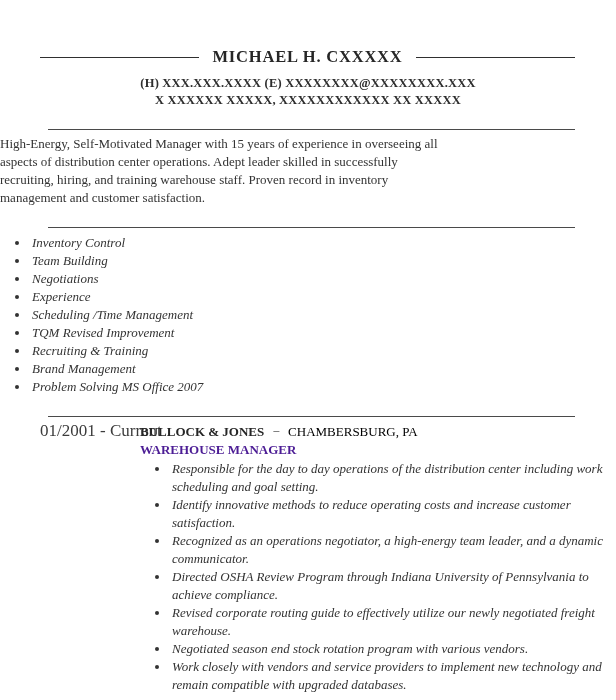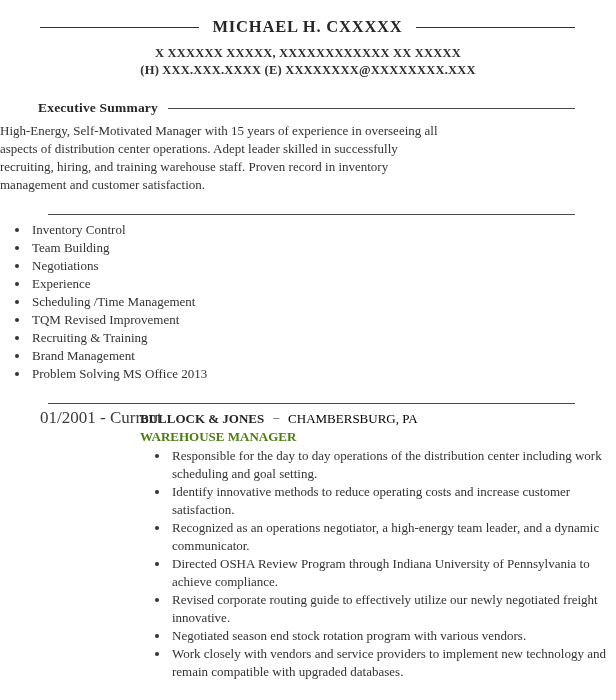--- a/index.html
+++ b/index.html
@@ -7,21 +7,21 @@
     position: relative;
     width: 616px;
     height: 700px;
     background: #ffffff;
     overflow: hidden;
     font-family: "Liberation Serif", "DejaVu Serif", serif;
     color: #333333;
     font-size: 13px;
     line-height: 18px;
     box-sizing: border-box;
-    padding-top: 18px;
+    padding-top: 48px;
   }
   
   .name-row {
     display: flex;
     align-items: center;
     padding: 0 41px 0 40px;
     gap: 13px;
   }
   .hline {
     flex: 1;
@@ -67,20 +67,21 @@
   .sec-body {
     margin-top: 5px;
   }
   .summary-text { width: 448px; }
   
   ul.blist {
     margin: 6px 0 0 0;
     padding-left: 30px;
     list-style: disc outside;
     width: 440px;
+    font-style: italic;
   }
   ul.blist li { padding-left: 2px; }
   
   .job-line1 {
     display: flex;
     align-items: baseline;
     margin-top: 5px;
   }
   .job-dates {
     flex: none;
@@ -90,42 +91,41 @@
     color: #3c3c3c;
     white-space: nowrap;
   }
   .company-line { white-space: nowrap; }
   .company-name { font-weight: bold; color: #262626; }
   .company-sep { padding: 0 5px; color: #3c3c3c; }
   .company-location { color: #000000; }
   .job-title {
     margin-left: 140px;
     font-weight: bold;
-    color: #4d7c0f;
+    color: #4c1d95;
   }
   .job ul.blist { margin-left: 140px; margin-top: 1px; }
 </style>
 </head>
 <body>
 
 <div class="page">
 
   <div class="name-row">
     <span class="hline"></span>
     <h1 class="name">MICHAEL H. CXXXXX</h1>
     <span class="hline"></span>
   </div>
   <div class="contact">
+    <div>(H) XXX.XXX.XXXX (E) XXXXXXXX@XXXXXXXX.XXX</div>
     <div>X XXXXXX XXXXX, XXXXXXXXXXXX XX XXXXX</div>
-    <div>(H) XXX.XXX.XXXX (E) XXXXXXXX@XXXXXXXX.XXX</div>
   </div>
 
   <div class="sec">
     <div class="sec-head">
-      <span class="sec-title">Executive Summary</span>
       <span class="sec-rule"></span>
     </div>
     <div class="sec-body">
       <div class="summary-text">High-Energy, Self-Motivated Manager with 15 years of experience in overseeing all aspects of distribution center operations. Adept leader skilled in successfully recruiting, hiring, and training warehouse staff. Proven record in inventory management and customer satisfaction.</div>
     </div>
   </div>
 
   <div class="sec">
     <div class="sec-head">
       <span class="sec-rule"></span>
@@ -133,21 +133,21 @@
     <div class="sec-body">
       <ul class="blist">
         <li>Inventory Control</li>
         <li>Team Building</li>
         <li>Negotiations</li>
         <li>Experience</li>
         <li>Scheduling /Time Management</li>
         <li>TQM Revised Improvement</li>
         <li>Recruiting &amp; Training</li>
         <li>Brand Management</li>
-        <li>Problem Solving MS Office 2013</li>
+        <li>Problem Solving MS Office 2007</li>
       </ul>
     </div>
   </div>
 
   <div class="sec">
     <div class="sec-head">
       <span class="sec-rule"></span>
     </div>
 
     <div class="job">
@@ -158,20 +158,20 @@
           <span class="company-sep">−</span>
           <span class="company-location">CHAMBERSBURG, PA</span>
         </span>
       </div>
       <div class="job-title">WAREHOUSE MANAGER</div>
       <ul class="blist">
         <li>Responsible for the day to day operations of the distribution center including work scheduling and goal setting.</li>
         <li>Identify innovative methods to reduce operating costs and increase customer satisfaction.</li>
         <li>Recognized as an operations negotiator, a high-energy team leader, and a dynamic communicator.</li>
         <li>Directed OSHA Review Program through Indiana University of Pennsylvania to achieve compliance.</li>
-        <li>Revised corporate routing guide to effectively utilize our newly negotiated freight innovative.</li>
+        <li>Revised corporate routing guide to effectively utilize our newly negotiated freight warehouse.</li>
         <li>Negotiated season end stock rotation program with various vendors.</li>
         <li>Work closely with vendors and service providers to implement new technology and remain compatible with upgraded databases.</li>
       </ul>
     </div>
   </div>
 
 </div>
 
 </body></html>

